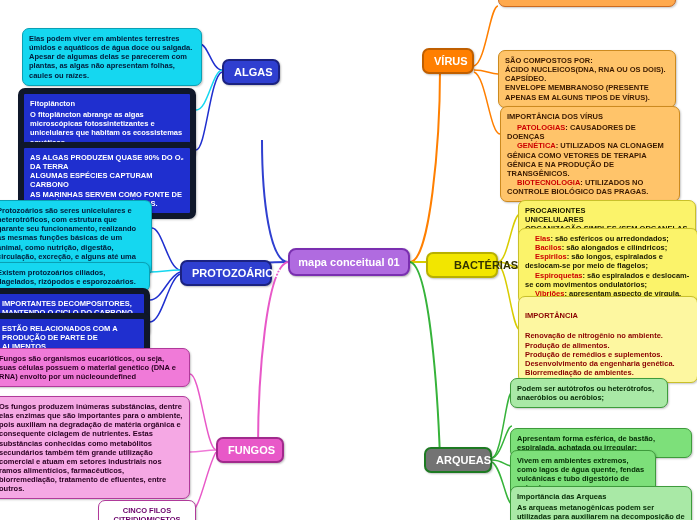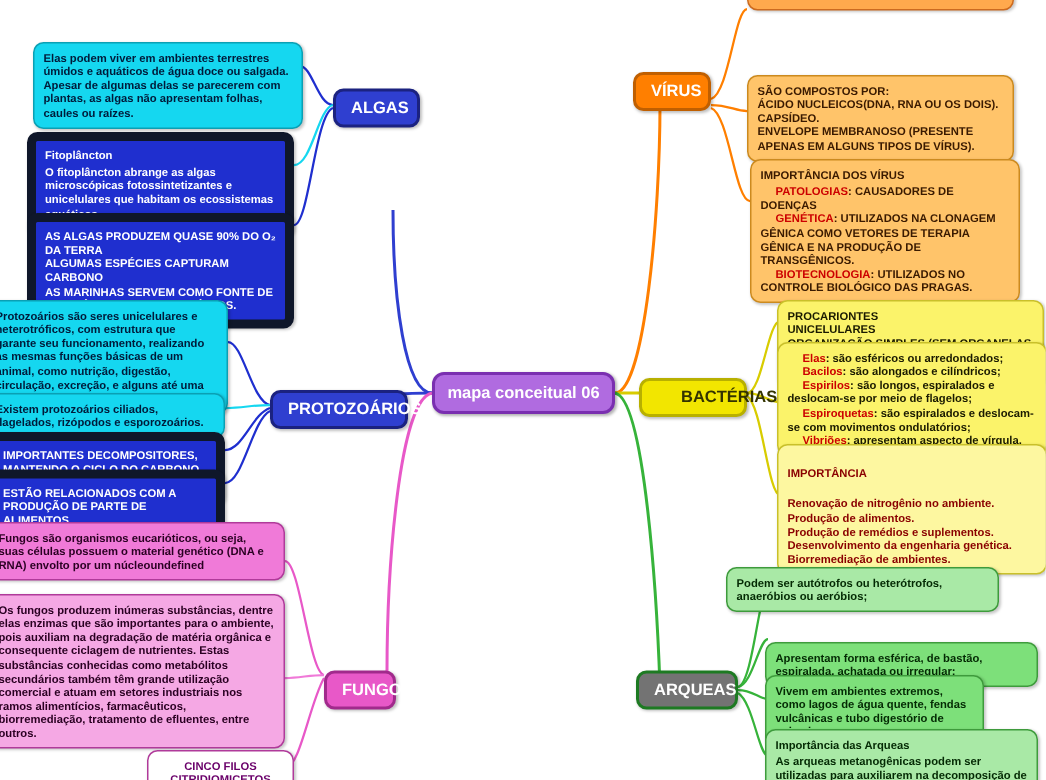--- a/index.html
+++ b/index.html
@@ -102,31 +102,31 @@
     <path d="M498 262 C 508 262, 512 214, 520 214" stroke="#d8cc00" stroke-width="1.5" fill="none"></path>
     <path d="M498 262 C 508 262, 512 268, 520 268" stroke="#d8cc00" stroke-width="1.5" fill="none"></path>
     <path d="M498 264 C 508 270, 512 330, 520 330" stroke="#d8cc00" stroke-width="1.5" fill="none"></path>
 
     <path d="M492 458 C 502 456, 506 392, 512 392" stroke="#36b33a" stroke-width="1.5" fill="none"></path>
     <path d="M492 458 C 502 456, 506 426, 512 426" stroke="#36b33a" stroke-width="1.5" fill="none"></path>
     <path d="M492 460 C 502 460, 506 466, 512 466" stroke="#36b33a" stroke-width="1.5" fill="none"></path>
     <path d="M492 462 C 502 468, 506 504, 512 504" stroke="#36b33a" stroke-width="1.5" fill="none"></path>
   </svg>
 
-  <div class="node central" style="left:288px;top:248px;width:122px;">mapa conceitual 06</div>
+  <div class="node central" style="left:288px;top:248px;width:122px;">mapa conceitual 01</div>
 
   <div class="node branch br-algas" style="left:222px;top:59px;width:58px;">ALGAS</div>
 
   <div class="node branch br-virus" style="left:422px;top:48px;width:52px;">VÍRUS</div>
 
   <div class="node branch br-bacterias" style="left:426px;top:252px;width:72px;padding-left:26px;">BACTÉRIAS</div>
 
   <div class="node branch br-protozoarios" style="left:180px;top:260px;width:92px;">PROTOZOÁRIOS</div>
 
-  <div class="node branch br-fungos" style="left:216px;top:447px;width:48px;">FUNGOS</div>
+  <div class="node branch br-fungos" style="left:216px;top:437px;width:68px;">FUNGOS</div>
 
   <div class="node branch br-arqueas" style="left:424px;top:447px;width:68px;">ARQUEAS</div>
 
   <div class="node leaf l-cyan" style="left:22px;top:28px;width:180px;">Elas podem viver em ambientes terrestres úmidos e aquáticos de água doce ou salgada. Apesar de algumas delas se parecerem com plantas, as algas não apresentam folhas, caules ou raízes.</div>
 
   <div class="node leaf l-blue" style="left:18px;top:88px;width:178px;">
     <span class="hdr">Fitoplâncton</span>
     <span>O fitoplâncton abrange as algas microscópicas fotossintetizantes e unicelulares que habitam os ecossistemas aquáticos.</span>
   </div>
 
@@ -178,21 +178,21 @@
 
   <div class="node leaf l-yellow2" style="left:518px;top:296px;width:180px;white-space:pre-line;">
     <span class="hdr">IMPORTÂNCIA</span>
     <span>Renovação de nitrogênio no ambiente.
 Produção de alimentos.
 Produção de remédios e suplementos.
 Desenvolvimento da engenharia genética.
 Biorremediação de ambientes.</span>
   </div>
 
-  <div class="node leaf l-green2" style="left:484px;top:378px;width:182px;">Podem ser autótrofos ou heterótrofos, anaeróbios ou aeróbios;</div>
+  <div class="node leaf l-green2" style="left:510px;top:378px;width:158px;">Podem ser autótrofos ou heterótrofos, anaeróbios ou aeróbios;</div>
 
   <div class="node leaf l-green" style="left:510px;top:412px;width:182px;margin-top:16px;">Apresentam forma esférica, de bastão, espiralada, achatada ou irregular;</div>
 
   <div class="node leaf l-green" style="left:510px;top:450px;width:146px;">Vivem em ambientes extremos, como lagos de água quente, fendas vulcânicas e tubo digestório de animais.</div>
 
   <div class="node leaf l-green2" style="left:510px;top:486px;width:182px;">
     <span class="hdr">Importância das Arqueas</span>
     <span>As arqueas metanogênicas podem ser utilizadas para auxiliarem na decomposição de lixo orgânico e na extração de metano.</span>
   </div>
 

